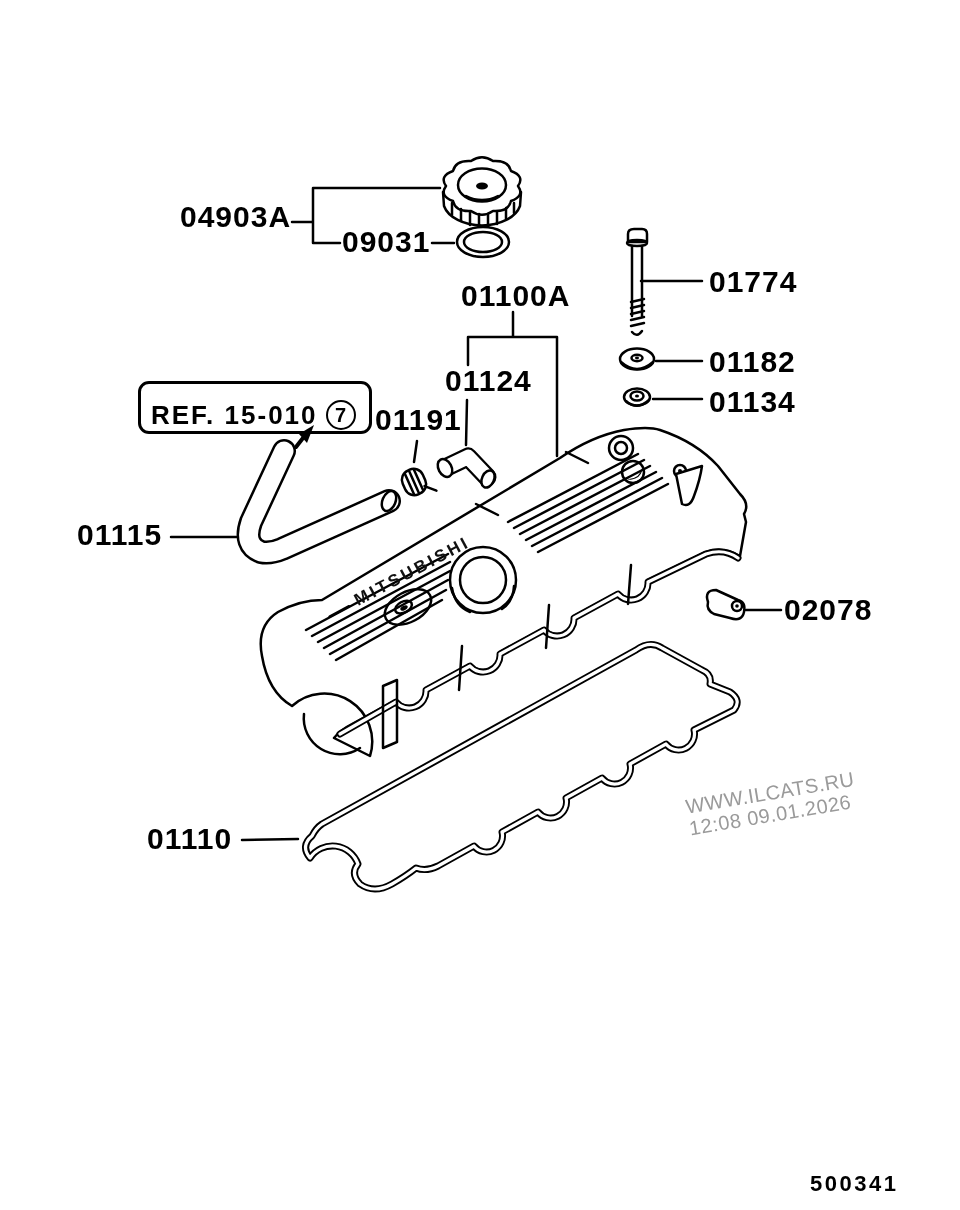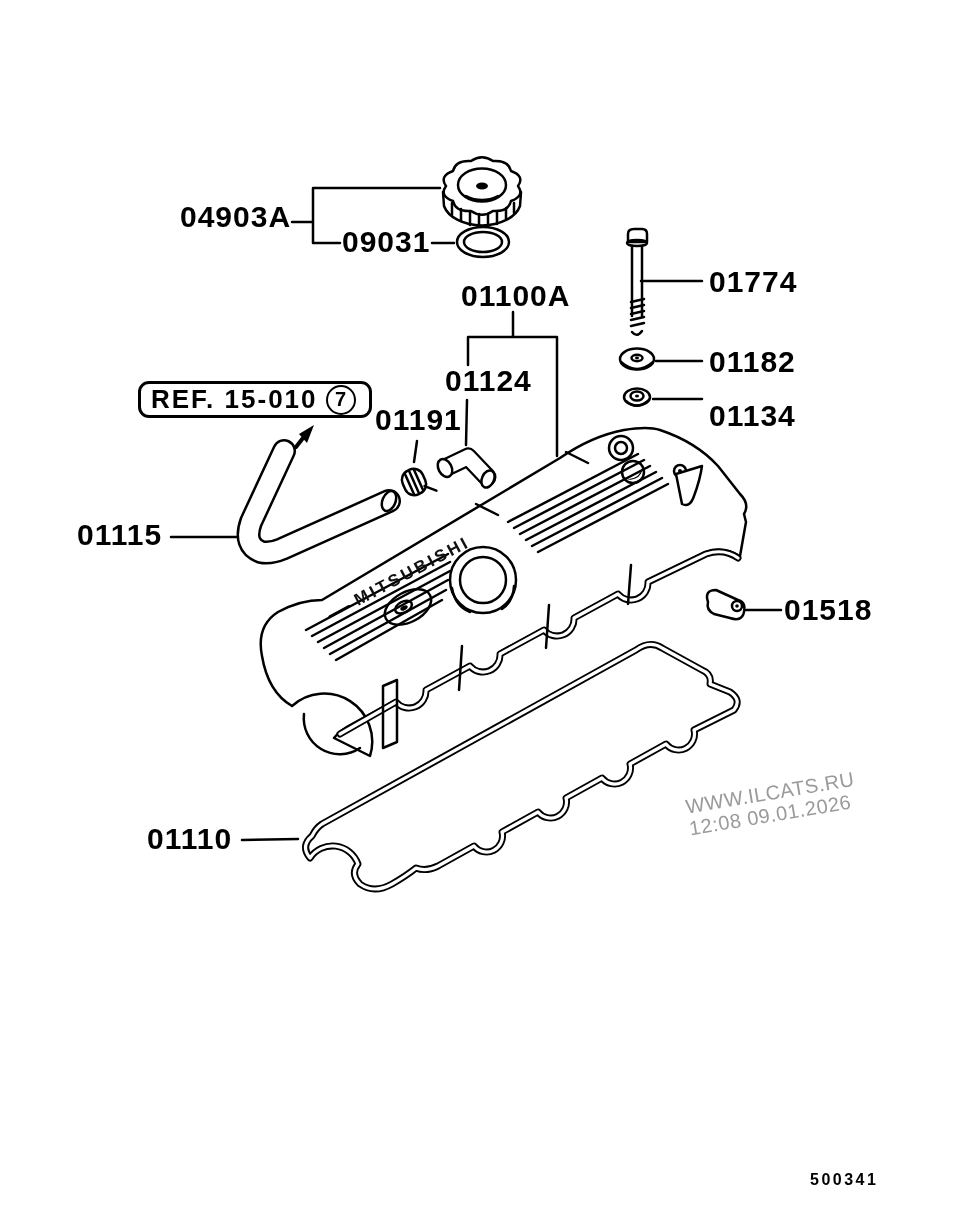--- a/index.html
+++ b/index.html
@@ -2,27 +2,27 @@
 <html><head>
 <meta charset="utf-8">
 <style>
   html,body{margin:0;padding:0;background:#fff;}
   .stage{position:relative;width:960px;height:1210px;background:#ffffff;overflow:hidden;
          font-family:"Liberation Sans", sans-serif;}
   .stage svg{position:absolute;left:0;top:0;}
   .plabel{position:absolute;font-size:30px;font-weight:700;letter-spacing:1px;color:#000;
           line-height:1;white-space:nowrap;}
   .refbox{position:absolute;left:138px;top:381px;width:212px;height:31px;border:3px solid #000;
-          border-radius:11px;display:flex;align-items:center;padding:0 6px 0 10px;gap:8px;
+          border-radius:11px;display:flex;padding:16px 6px 0 10px;gap:8px;
           font-size:26px;font-weight:700;letter-spacing:2px;color:#000;}
   .refbox .num{flex:0 0 auto;width:26px;height:26px;border:2.5px solid #000;border-radius:50%;
           display:flex;align-items:center;justify-content:center;font-size:20px;letter-spacing:0;}
   .watermark{position:absolute;left:684px;top:796px;color:#9a9a9a;font-size:20px;line-height:1.12;
           transform:rotate(-9.5deg);transform-origin:left top;letter-spacing:.5px;white-space:nowrap;}
-  .fignum{position:absolute;left:810px;top:1171px;font-size:16px;font-weight:700;
+  .fignum{position:absolute;left:810px;top:1171px;font-size:22px;font-weight:700;
           letter-spacing:2.5px;color:#000;}
   .ln{stroke:#000;stroke-width:2.5;fill:none;stroke-linecap:round;stroke-linejoin:round;}
   .fw{stroke:#000;stroke-width:2.5;fill:#fff;stroke-linejoin:round;}
   .tk7{stroke:#000;stroke-width:7;fill:none;stroke-linecap:round;stroke-linejoin:round;}
   .tkw{stroke:#fff;stroke-width:3.2;fill:none;stroke-linecap:round;stroke-linejoin:round;}
   .tube{stroke:#000;fill:none;stroke-linecap:round;stroke-linejoin:round;}
   .tubew{stroke:#fff;fill:none;stroke-linecap:round;stroke-linejoin:round;}
   .blk{fill:#000;stroke:none;}
   .emboss{font-size:17px;font-weight:700;letter-spacing:3px;fill:#111;}
 </style>
@@ -177,25 +177,25 @@
       <path d="M296,447 L303,438" stroke="#000" stroke-width="4" stroke-linecap="round"></path>
       <polygon class="blk" points="299,434 314,425 307,443"></polygon>
     </g>
   </svg>
 
   <div class="plabel" style="left:180px;top:202px">04903A</div>
   <div class="plabel" style="left:342px;top:227px">09031</div>
   <div class="plabel" style="left:461px;top:281px">01100A</div>
   <div class="plabel" style="left:709px;top:267px">01774</div>
   <div class="plabel" style="left:709px;top:347px">01182</div>
-  <div class="plabel" style="left:709px;top:401px">01134</div>
+  <div class="plabel" style="left:709px;top:387px">01134</div>
   <div class="plabel" style="left:445px;top:366px">01124</div>
   <div class="plabel" style="left:375px;top:405px">01191</div>
   <div class="plabel" style="left:77px;top:520px">01115</div>
-  <div class="plabel" style="left:784px;top:595px">01518</div>
+  <div class="plabel" style="left:784px;top:595px">02078</div>
   <div class="plabel" style="left:147px;top:824px">01110</div>
 
   <div class="refbox">
     <span>REF. 15-010</span>
     <span class="num">7</span>
   </div>
 
   <div class="watermark">
     <div>WWW.ILCATS.RU</div>
     <div>12:08 09.01.2026</div>

